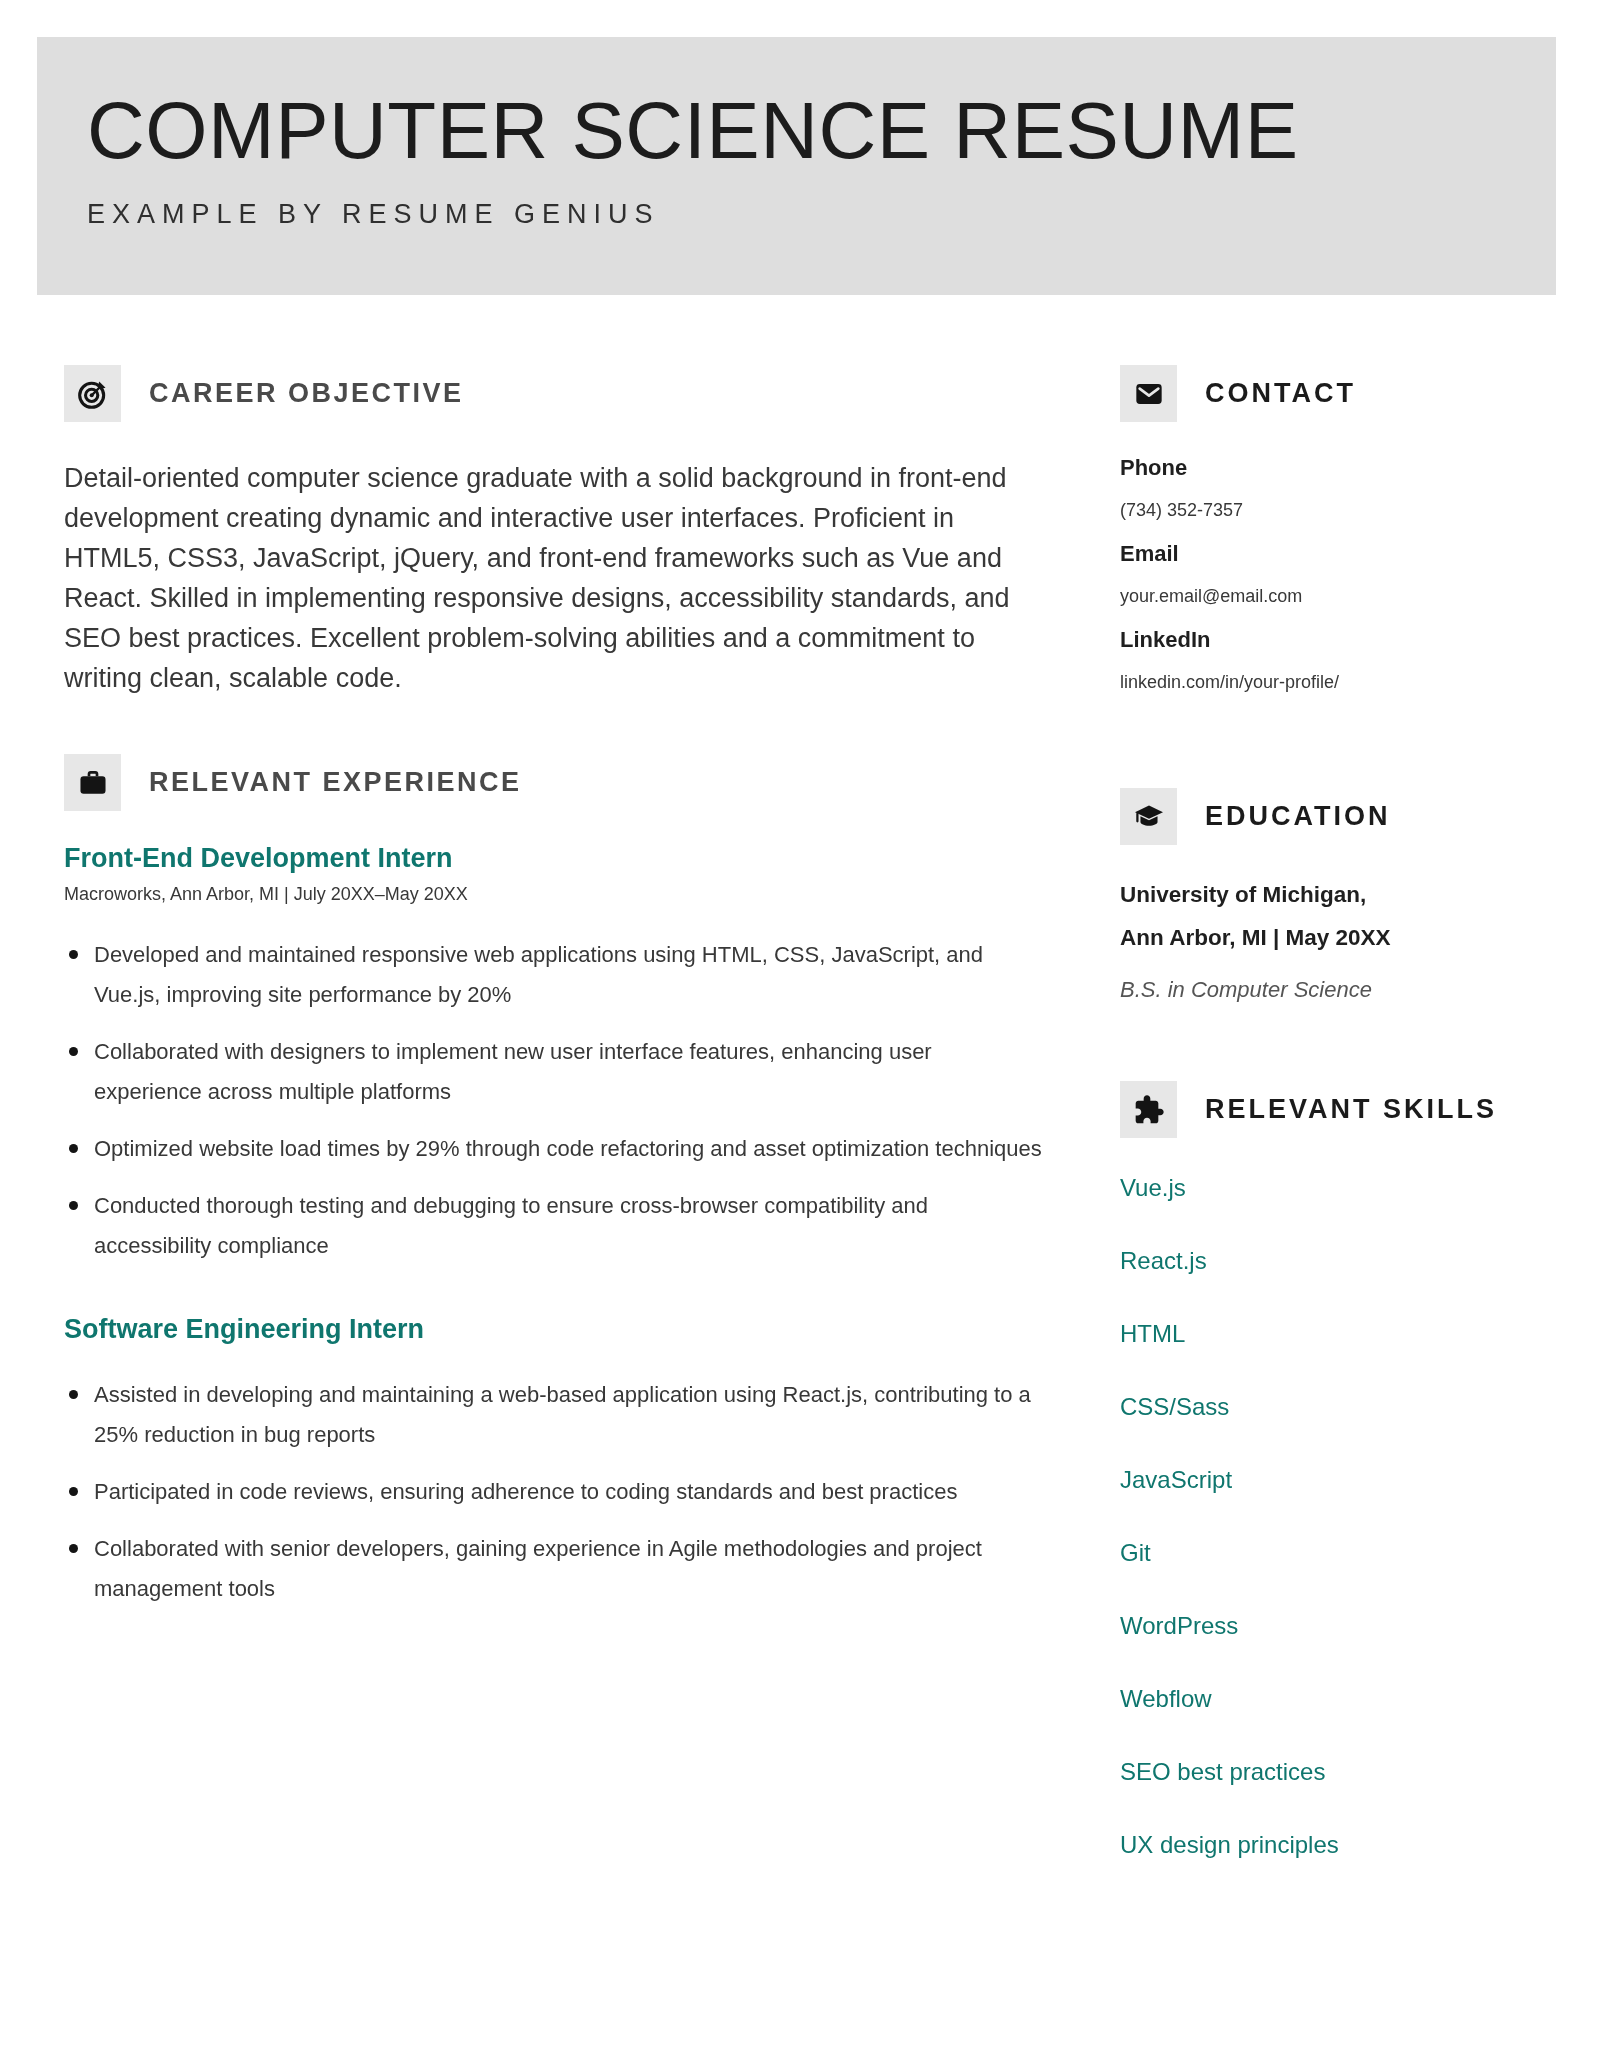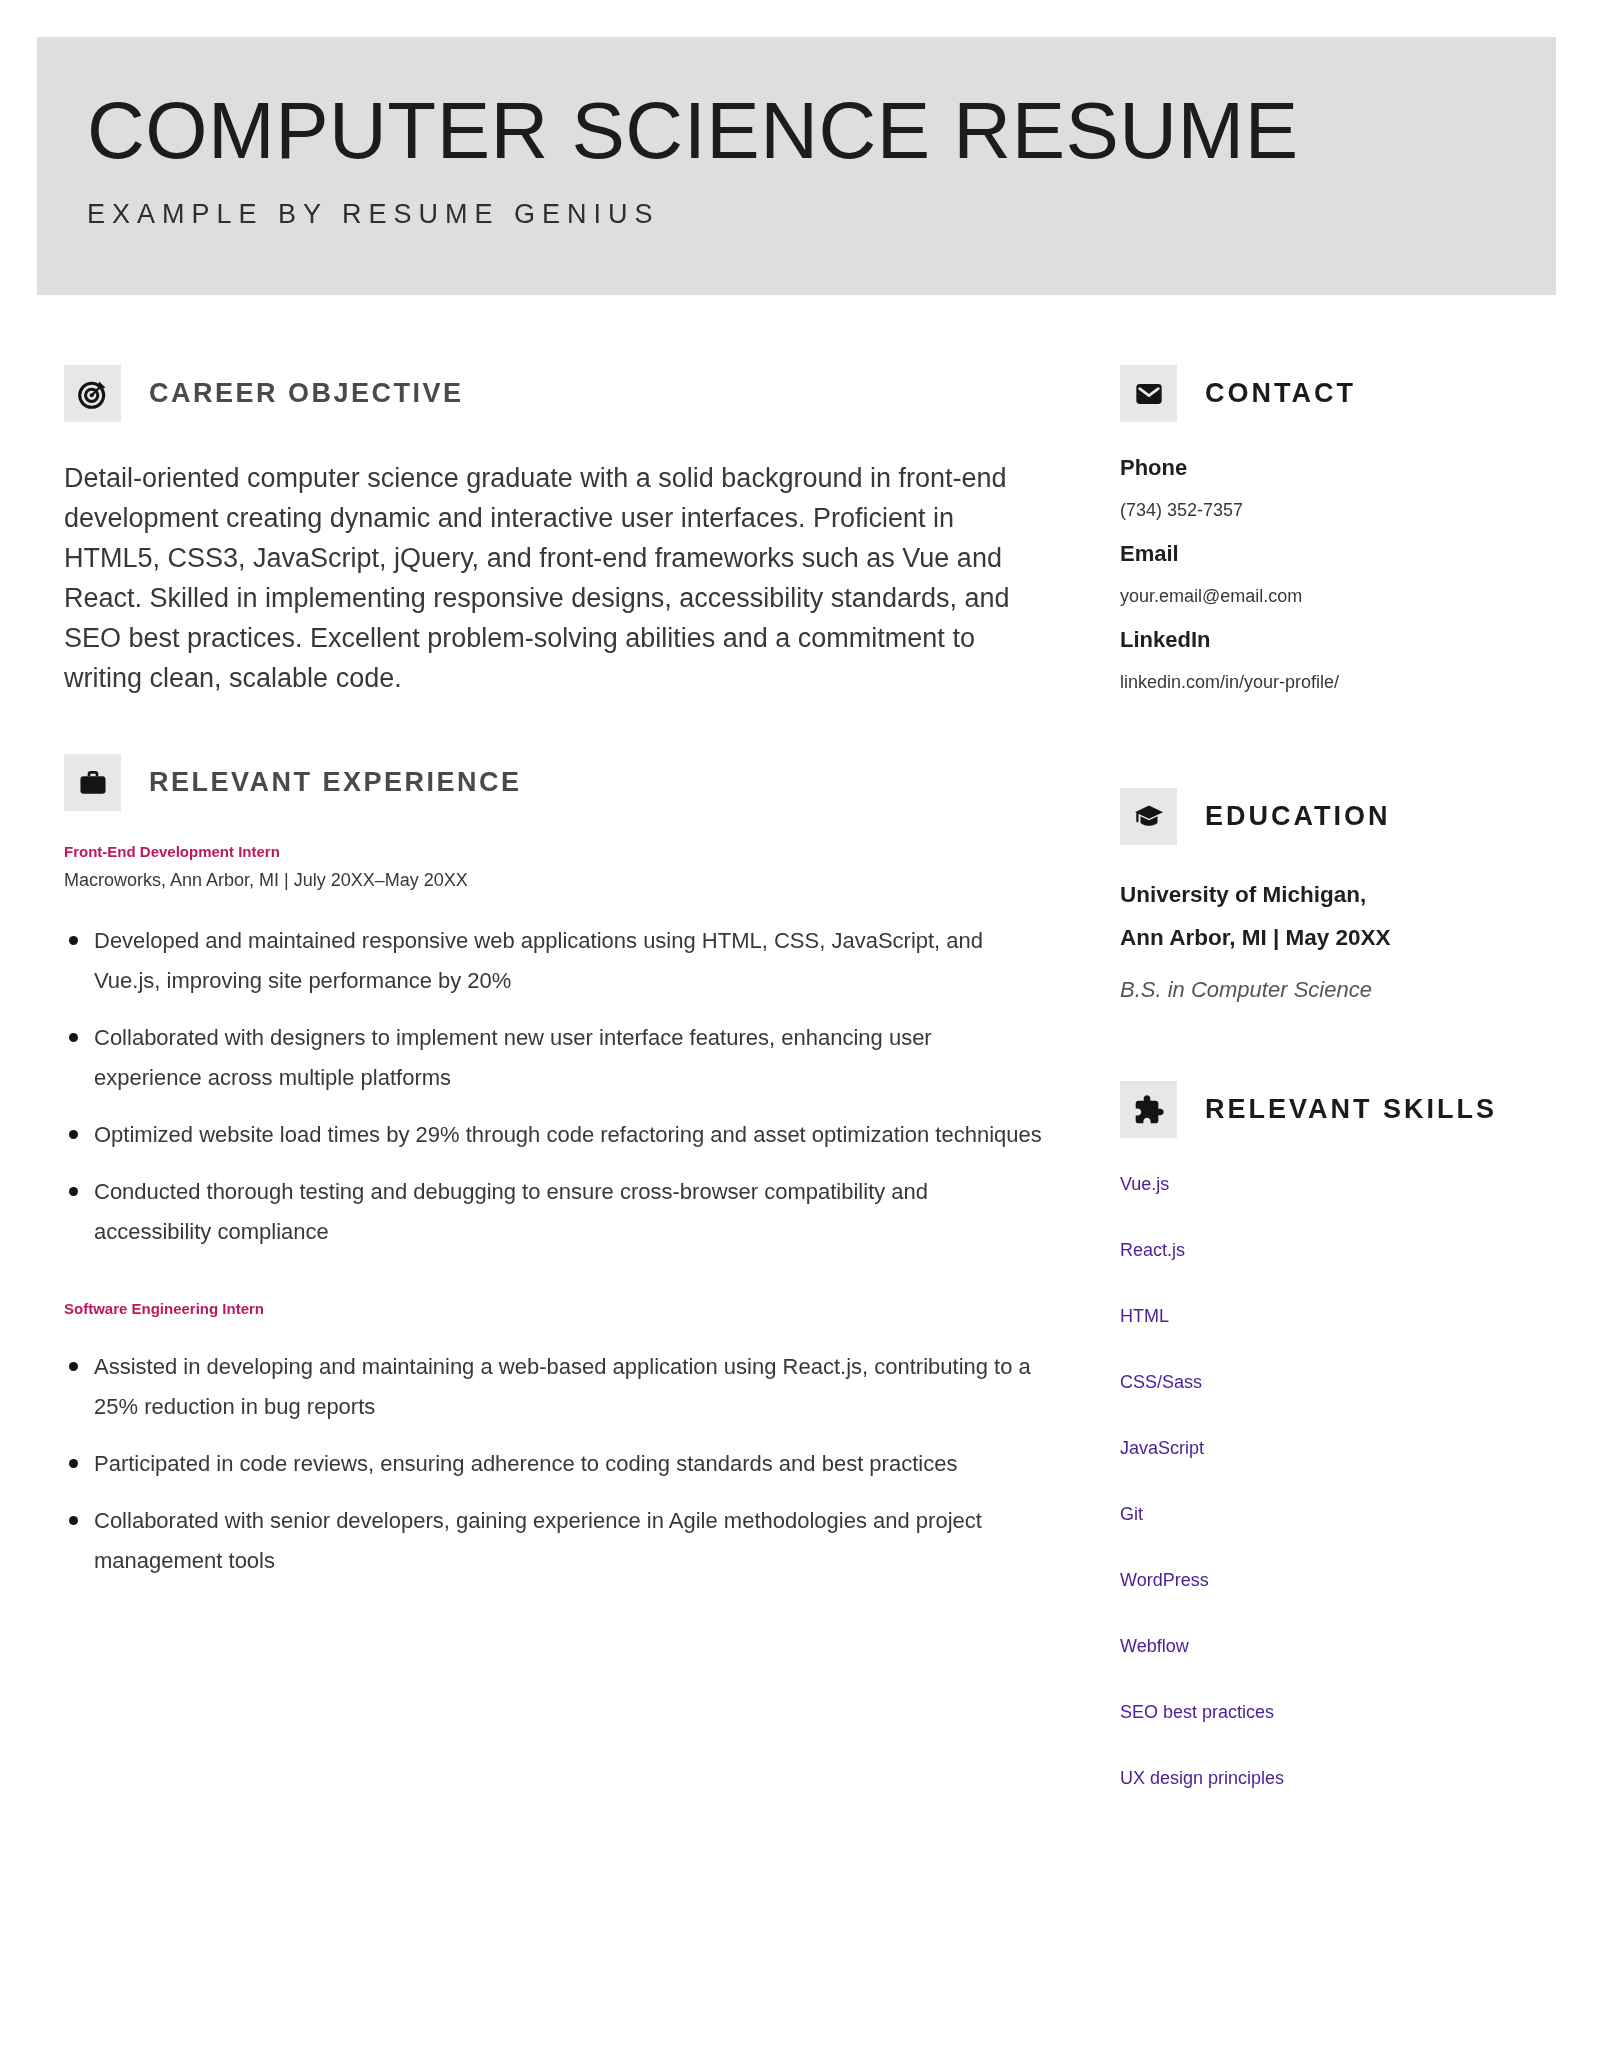--- a/index.html
+++ b/index.html
@@ -65,21 +65,21 @@
   
   .objective-text {
     margin-top: 36px;
     font-size: 27px;
     line-height: 40px;
     color: #383838;
   }
   .experience-section { margin-top: 56px; }
   .job { margin-top: 32px; }
   .job.second { margin-top: 48px; }
-  .job-role { font-size: 15px; font-weight: bold; color: #be185d; }
+  .job-role { font-size: 27px; font-weight: bold; color: #0f766e; }
   .job-meta { font-size: 18px; color: #383838; margin-top: 10px; }
   .job ul { list-style: none; margin: 30px 0 0 0; padding: 0; }
   .job li {
     position: relative;
     padding-left: 30px;
     font-size: 22px;
     line-height: 40px;
     color: #383838;
     margin-bottom: 17px;
   }
@@ -96,21 +96,21 @@
   .contact-fields { margin-top: 24px; }
   .cfield-label { font-size: 22px; font-weight: bold; color: #1f1f1f; line-height: 43px; }
   .cfield-value { font-size: 18px; color: #383838; line-height: 43px; }
 
   .education-section { margin-top: 84px; }
   .edu-school { margin-top: 28px; font-size: 22.5px; font-weight: bold; color: #1f1f1f; line-height: 43px; }
   .edu-degree { margin-top: 18px; font-size: 22px; font-style: italic; color: #555555; }
 
   .skills-section { margin-top: 78px; }
   .skills-list { list-style: none; margin: 36px 0 0 0; padding: 0; }
-  .skills-list li { font-size: 18px; color: #4c1d95; margin-bottom: 45px; margin-top: 36px; }
+  .skills-list li { font-size: 24px; color: #0f766e; margin-bottom: 45px; margin-top: 36px; }
 </style>
 </head>
 <body>
 
 <div class="page">
 
   <div class="header">
     <div class="resume-title">COMPUTER SCIENCE RESUME</div>
     <div class="resume-subtitle">EXAMPLE BY RESUME GENIUS</div>
   </div>

